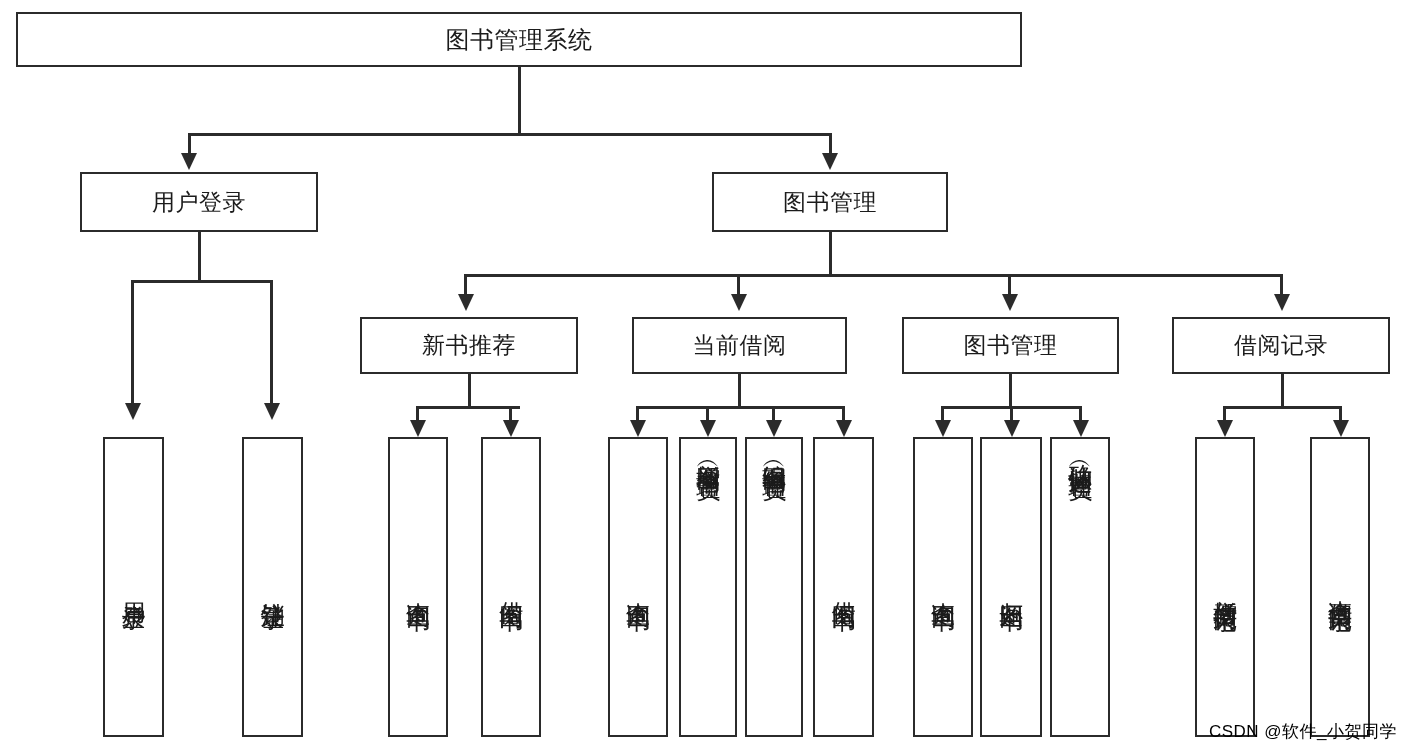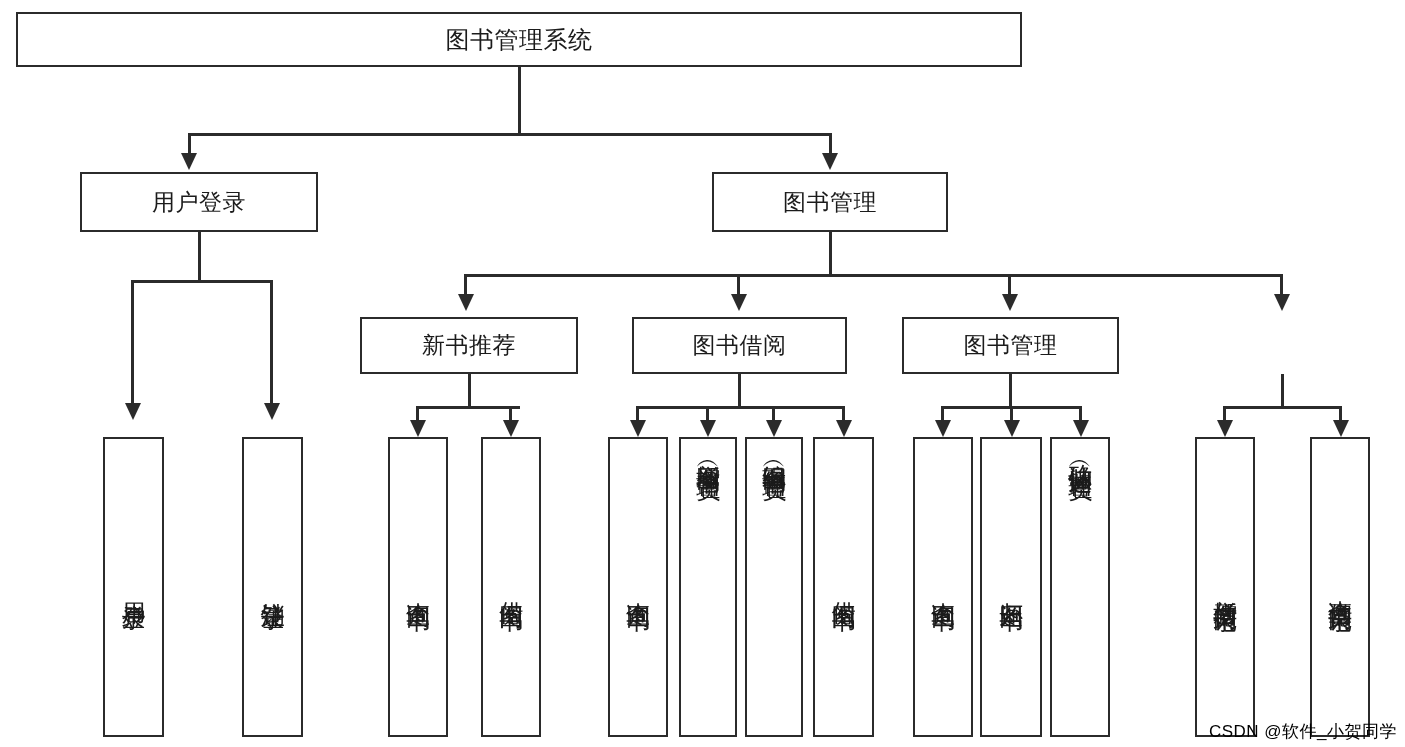--- a/index.html
+++ b/index.html
@@ -159,25 +159,28 @@
     <span class="lbl">用户登录</span>
   </div>
   <div class="node h" style="left:360px; top:317px; width:218px; height:57px;">
     <span class="lbl">新书推荐</span>
   </div>
 
   <div class="node h" style="left:712px; top:172px; width:236px; height:60px;">
     <span class="lbl">图书管理</span>
   </div>
   <div class="node h" style="left:632px; top:317px; width:215px; height:57px;">
-    <span class="lbl">图书借阅</span>
+    <span class="lbl">当前借阅</span>
   </div>
   <div class="node h" style="left:902px; top:317px; width:217px; height:57px;">
     <span class="lbl">图书管理</span>
   </div>
+  <div class="node h" style="left:1172px; top:317px; width:218px; height:57px;">
+    <span class="lbl">借阅记录</span>
+  </div>
 
   <div class="node v mid" style="left:103px; top:437px; width:61px; height:300px;">
     <span class="lbl">用户登录</span>
   </div>
   <div class="node v mid" style="left:242px; top:437px; width:61px; height:300px;">
     <span class="lbl">注销登录</span>
   </div>
 
   <div class="node v mid" style="left:388px; top:437px; width:60px; height:300px;">
     <span class="lbl">查询图书</span>

